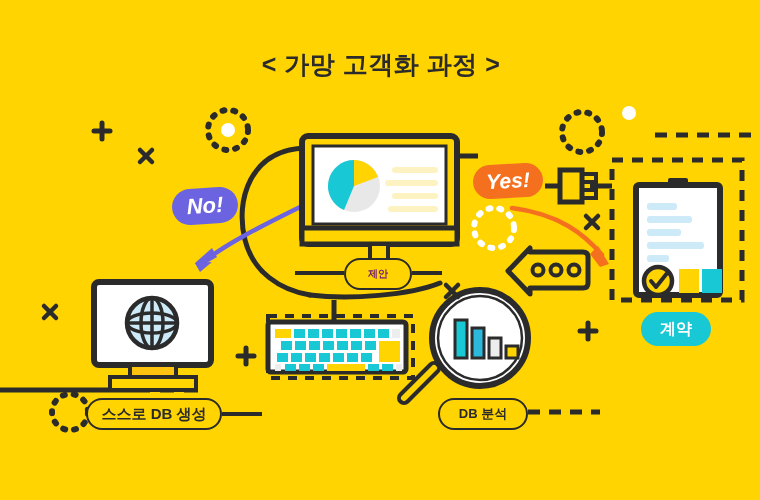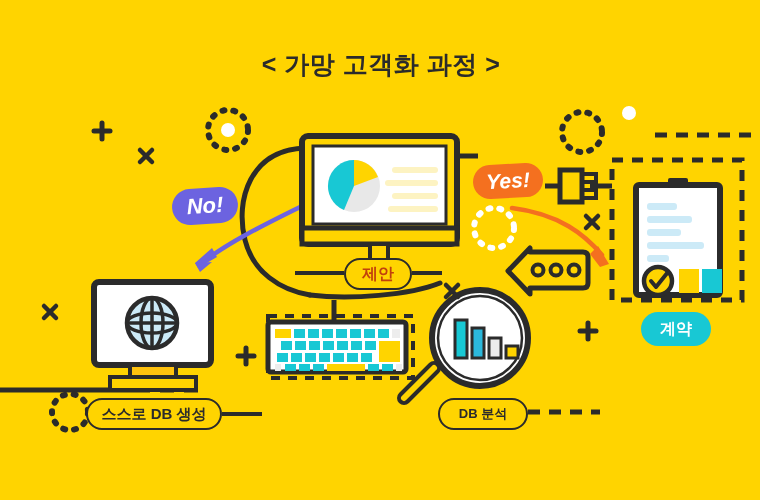--- a/index.html
+++ b/index.html
@@ -49,23 +49,23 @@
     transform: rotate(-4deg);
   }
   #badge-yes {
     left: 473px; top: 164px; width: 70px; height: 34px;
     background: #F4701F; color: #FFFFFF;
     font-size: 21px; font-style: italic;
     transform: rotate(-3deg);
   }
   #badge-jean {
     left: 344px; top: 258px; width: 68px; height: 32px;
-    background: #FFD400; color: #c2410c;
+    background: #FFD400; color: #701a75;
     border: 2.5px solid #2B2B2B;
-    font-size: 16px;
+    font-size: 10px;
   }
   #badge-gyeyak {
     left: 641px; top: 312px; width: 70px; height: 34px;
     background: #18C8D4; color: #FFFFFF;
     font-size: 16px;
   }
   #badge-db-create {
     left: 86px; top: 398px; width: 136px; height: 32px;
     background: #FFD400; color: #2B2B2B;
     border: 2.5px solid #2B2B2B;

